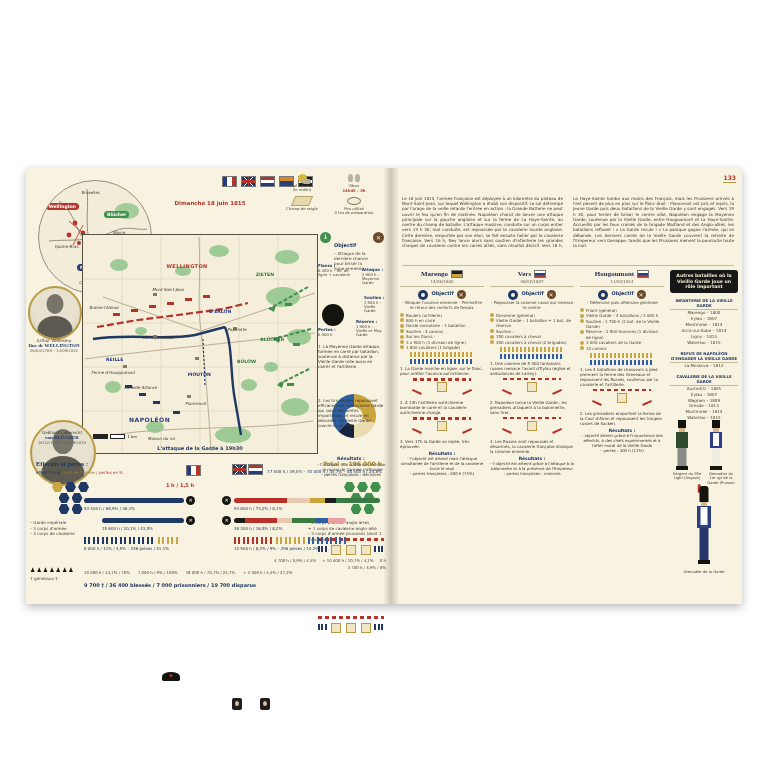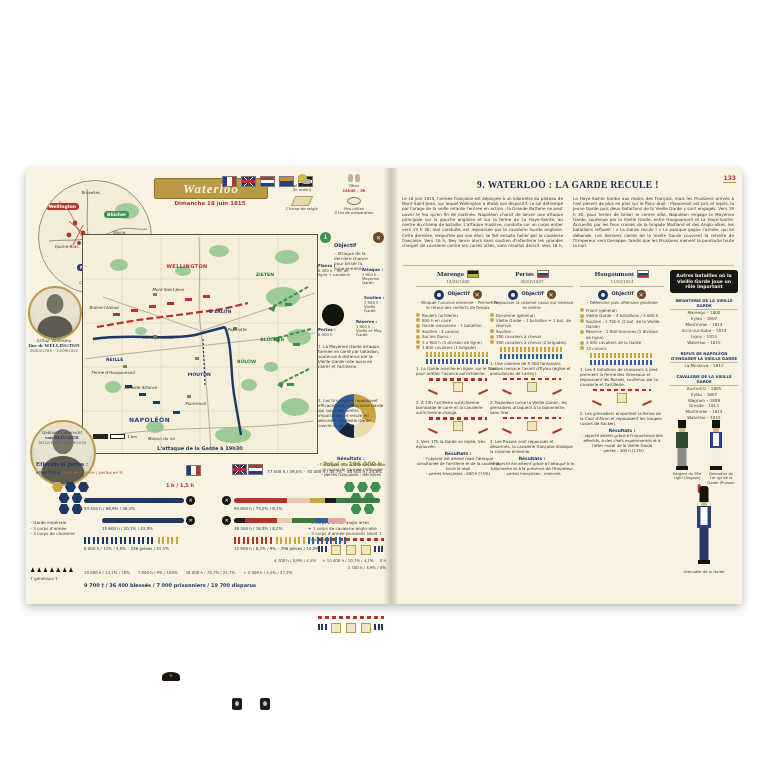--- a/index.html
+++ b/index.html
@@ -211,21 +211,20 @@
 
       <span class="town" style="left: 38%; top: 8%;">Bruxelles</span>
           <span class="town" style="left: 66%; top: 44%;">Wavre</span>
           <span class="town" style="left: 14%; top: 56%;">Quatre-Bras</span>
           <span class="town" style="left: 56%; top: 64%;">Ligny</span>
           <span class="town" style="left: 36%; top: 88%;">Charleroi</span>
         </div>
     </div>
 
     
-    <div class="abs title-banner serif">Waterloo</div>
     <div class="abs battle-date">Dimanche 18 juin 1815</div>
 
     
     <div class="abs flags-row">
       <span class="flag f-fr"></span>
       <span class="flag f-uk"></span>
       <span class="flag f-nl"></span>
       <span class="flag f-na"></span>
       <span class="flag f-pr"></span>
     </div>
@@ -545,28 +544,27 @@
         <span class="statg">+ 10 400 h / 10,7% / 4,1%</span>
         <span class="statg">0 h</span>
         <span class="statg">4 700 h / 3,9% / 0%</span>
       </div>
   </div>
 
   <div class="fold"></div>
 
   <div class="page page-right">
     <div class="abs pagenum">133</div>
-    <div class="abs rtitle serif">9. WATERLOO : LA GARDE RECULE !</div>
     <div class="abs intro">
       <span>Le 18 juin 1815, l'armée française est déployée à un kilomètre du plateau de Mont-Saint-Jean, sur lequel Wellington a établi son dispositif. Le sol détrempé par l'orage de la veille retarde l'entrée en action : la Grande Batterie ne peut ouvrir le feu qu'en fin de matinée. Napoléon choisit de lancer une attaque principale sur la gauche anglaise et sur la ferme de La Haye-Sainte, au centre du champ de bataille. L'attaque massive, conduite sur un corps entier vers 13 h 30, mal conduite, est repoussée par la cavalerie lourde anglaise. Cette dernière, emportée par son élan, se fait ensuite tailler par la cavalerie française. Vers 16 h, Ney lance alors sans soutien d'infanterie les grandes charges de cavalerie contre les carrés alliés, sans résultat décisif.</span>
       <span>Vers 18 h, La Haye-Sainte tombe aux mains des Français, mais les Prussiens arrivés à l'est pèsent de plus en plus sur le flanc droit : Plancenoit est pris et repris, la Jeune Garde puis deux bataillons de la Vieille Garde y sont engagés. Vers 19 h 30, pour tenter de briser le centre allié, Napoléon engage la Moyenne Garde, soutenue par la Vieille Garde, entre Hougoumont et La Haye-Sainte. Accueillis par les feux croisés de la brigade Maitland et des Anglo-alliés, les bataillons refluent : « La Garde recule ! » La panique gagne l'armée, qui se débande. Les derniers carrés de la Vieille Garde couvrent la retraite de l'Empereur vers Genappe, tandis que les Prussiens mènent la poursuite toute la nuit.</span>
     </div>
     <div class="abs rdivider"></div>
 
-    <div class="bcol" style="left:22px;">
+    <div class="bcol" style="left:6px;">
       <div class="bhead">
           <span class="bname serif">Marengo</span>
           <span class="bflag f-at"></span>
         </div>
       <div class="bdate">14/06/1800</div>
       <div class="brule"></div>
       <div class="bobj">
           <span class="ocirc"></span>
           <span class="objhead">Objectif</span>
           <span class="xcirc" style="width:9px;height:9px;line-height:9px;">✕</span>
@@ -624,21 +622,21 @@
         <div class="rhead">Résultats :</div>
         <div>
             <div class="rline">– l'objectif est atteint mais l'attaque simultanée de l'artillerie et de la cavalerie force le repli</div>
             <div class="rline">– pertes françaises : 600 h (75%)</div>
           </div>
       </div>
     </div>
 
     <div class="bcol" style="left:96px;">
       <div class="bhead">
-          <span class="bname serif">Pertes</span>
+          <span class="bname serif">Vers</span>
           <span class="bflag f-ru"></span>
         </div>
       <div class="bdate">08/02/1807</div>
       <div class="brule"></div>
       <div class="bobj">
           <span class="ocirc"></span>
           <span class="objhead">Objectif</span>
           <span class="xcirc" style="width:9px;height:9px;line-height:9px;">✕</span>
         </div>
       <div class="bobjtext">– Repousser la colonne russe qui menace le centre</div>

